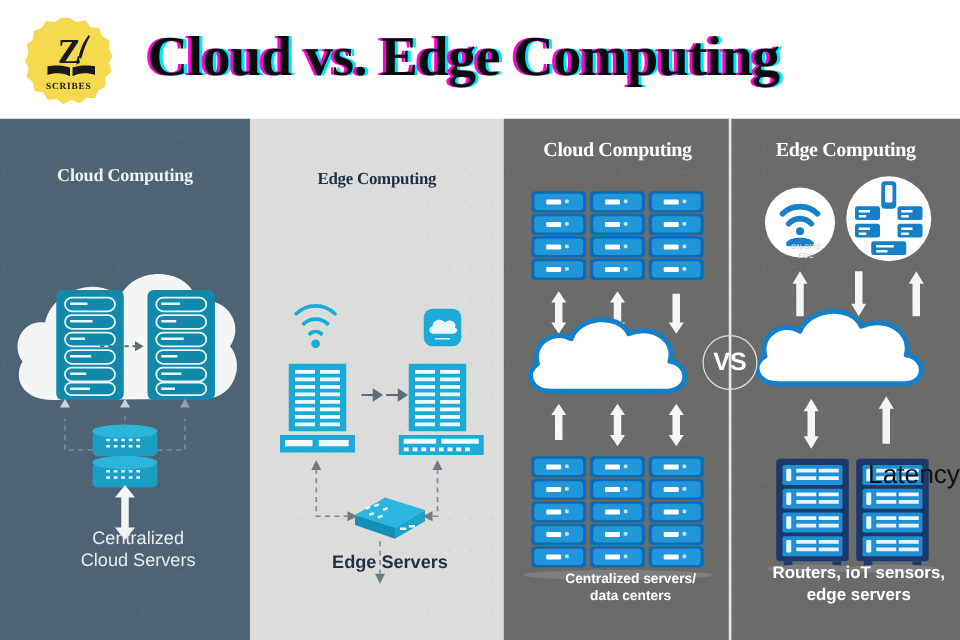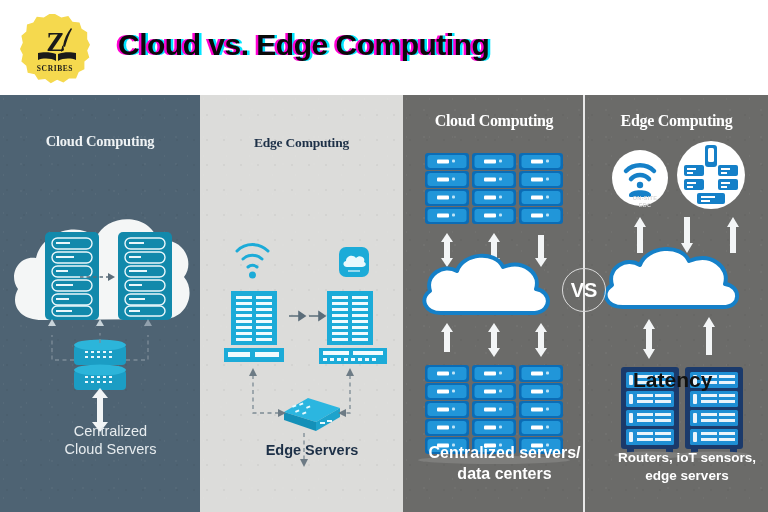--- a/index.html
+++ b/index.html
@@ -45,23 +45,23 @@
   }
   #logo-badge .word {
     position:absolute; left:0; right:0; bottom:11px;
     text-align:center;
     font-family:"Liberation Serif", serif;
     font-weight:bold; font-size:7.5px; color:#1a1a1a;
     letter-spacing:0.6px;
   }
   #main-title {
     position:absolute; left:118px; top:14px;
-    font-family:Liberation Sans, sans-serif;
+    font-family:Liberation Serif, serif;
     font-weight:bold;
-    font-size:30px;
+    font-size:45px;
     line-height:62px;
     color:#0a0a0a;
     letter-spacing:-0.5px;
     white-space:nowrap;
     text-shadow:
       -2.5px 0 0 #ff00d4,
        2.5px 0 0 #00e5ff;
   }
 
   
@@ -97,21 +97,21 @@
   #p4-heading { top:17px; font-size:16px;   color:#ffffff; letter-spacing:-0.3px; }
 
   .panel-caption {
     position:absolute; left:0; right:0;
     text-align:center;
     line-height:1.28;
     margin-left:21px;
   }
   #p1-caption { bottom:53px; font-size:14.5px; color:#e7ecef; font-weight:normal; }
   #p2-caption { bottom:52px; font-size:14.5px; color:#1d3047; font-weight:bold; }
-  #p3-caption { bottom:28px; font-size:16px; color:#ffffff; font-weight:bold; }
+  #p3-caption { bottom:28px; font-size:11px; color:#ffffff; font-weight:bold; }
   #p4-caption { bottom:28px; font-size:13.5px; color:#ffffff; font-weight:bold; }
 
   .divider {
     position:absolute; top:0; bottom:0; width:2px;
     background:#e8e8e8;
   }
   #divider-34 { left:583px; top:95px; height:417px; }
 
   #vs-badge {
     position:absolute; left:562px; top:268px;
@@ -610,21 +610,21 @@
 
         <ellipse cx="65" cy="360" rx="36" ry="3.5" fill="#7e7e7c"></ellipse>
         <ellipse cx="129" cy="360" rx="36" ry="3.5" fill="#7e7e7c"></ellipse>
       </svg>
 
       <div style="position:absolute;left:30px;width:60px;top:100px;text-align:center;font-size:5.5px;font-weight:bold;color:#d8d8d8;line-height:1.35;letter-spacing:0.3px;">
         <div>ON-SITE</div>
         <div>EDC</div>
       </div>
 
-      <div style="position:absolute;left:0;right:0;top:273px;text-align:left;font-weight:bold;font-size:21px;color:#111;padding-left:48px;">Latency</div>
+      <div style="position:absolute;left:0;right:0;top:273px;text-align:right;font-weight:normal;font-size:21px;color:#111;padding-left:48px;">Latency</div>
 
       <div class="panel-caption" id="p4-caption">
         <div>Routers, ioT sensors,</div>
         <div>edge servers</div>
       </div>
     </div>
 
   </div>
 
   <div class="divider" id="divider-34"></div>

